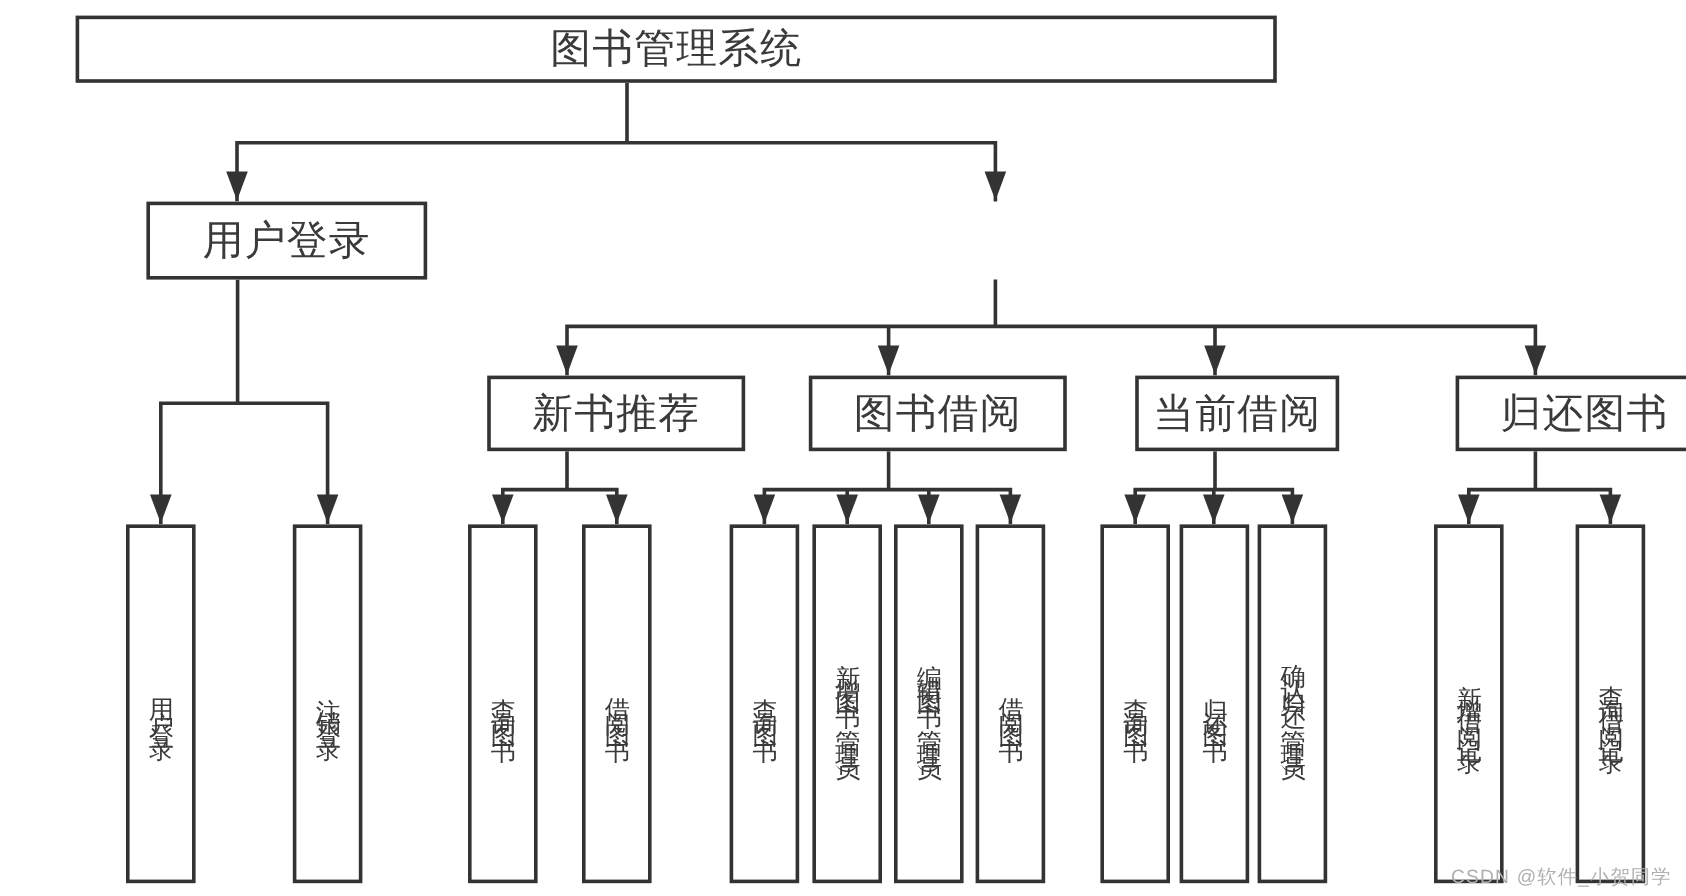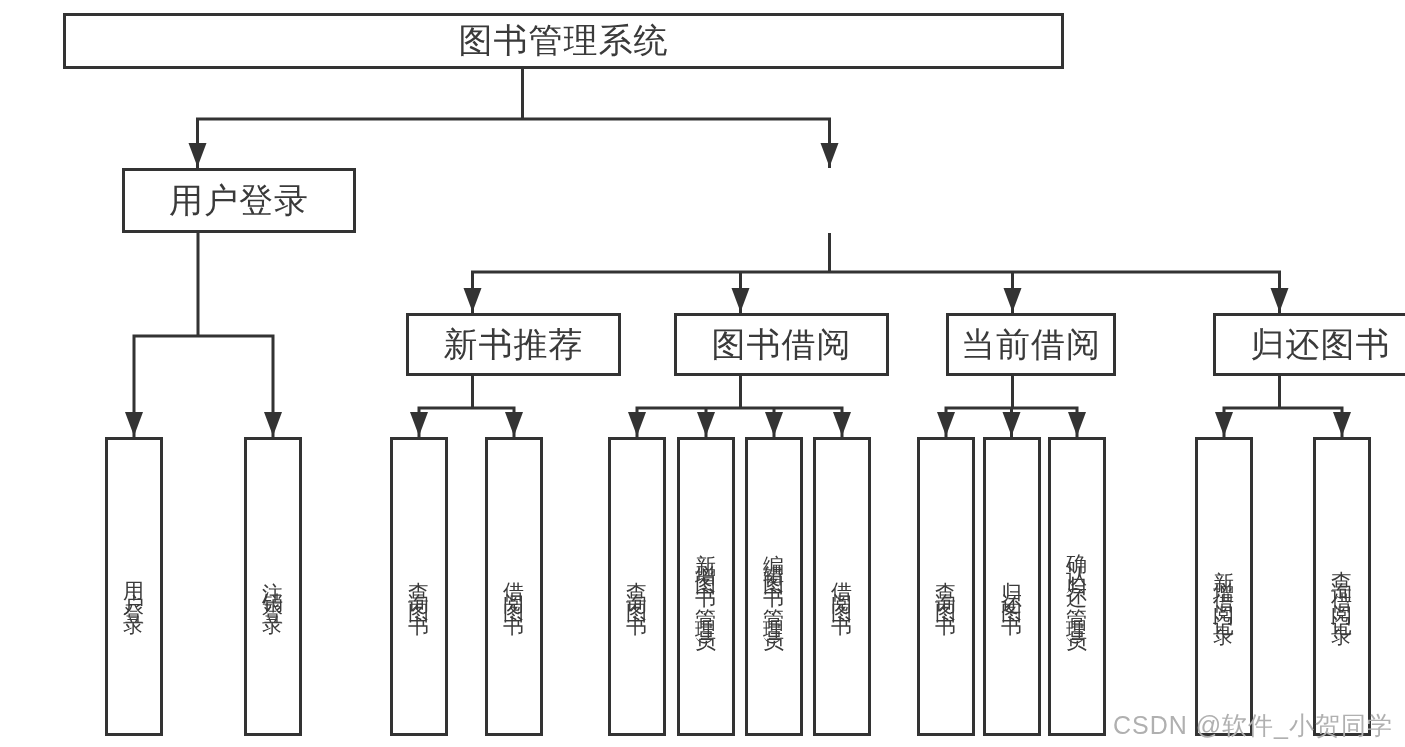--- a/index.html
+++ b/index.html
@@ -66,21 +66,21 @@
   .l-bb-borrow       { left: 813px; }
   .l-cb-query        { left: 917px; }
   .l-cb-return       { left: 983px; }
   .l-cb-confirm      { left: 1048px; }
   .l-br-add          { left: 1195px; }
   .l-br-query        { left: 1313px; }
   .watermark {
     position: absolute;
     right: 12px;
     bottom: 5px;
-    font-size: 25px;
+    font-size: 16px;
     letter-spacing: 1px;
     color: var(--watermark, #b0b0b0);
     z-index: 5;
     white-space: nowrap;
   }
 </style>
 </head>
 <body>
 
 <div class="stage">

